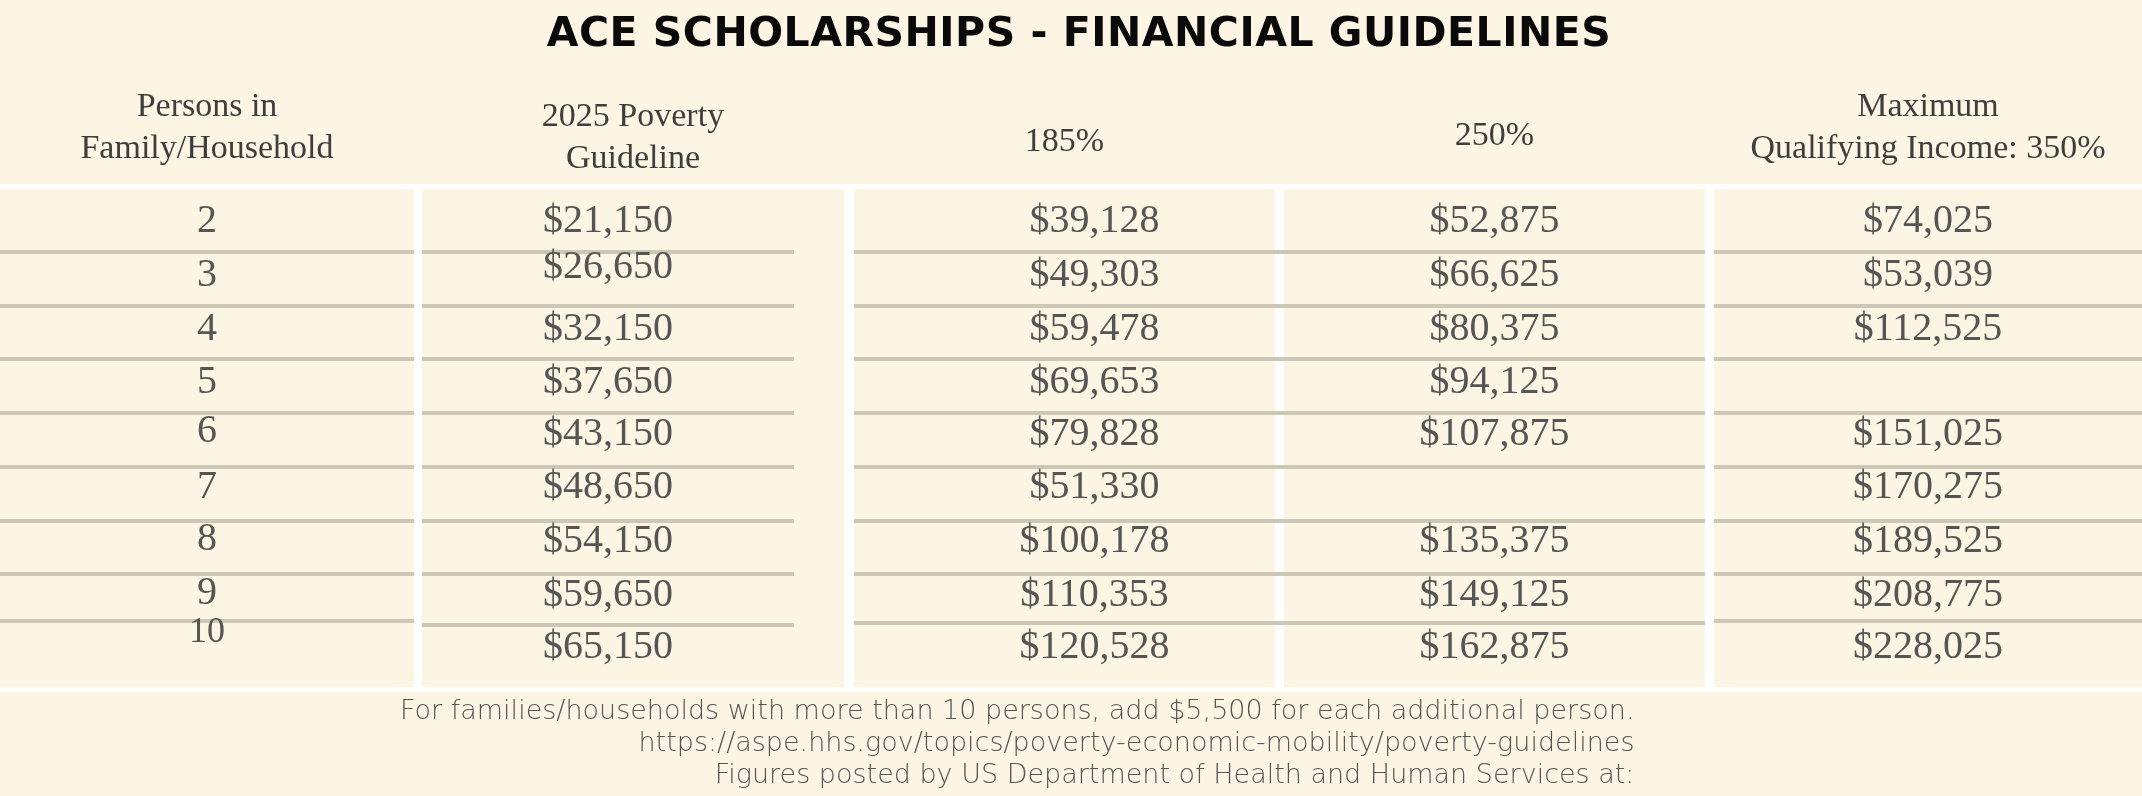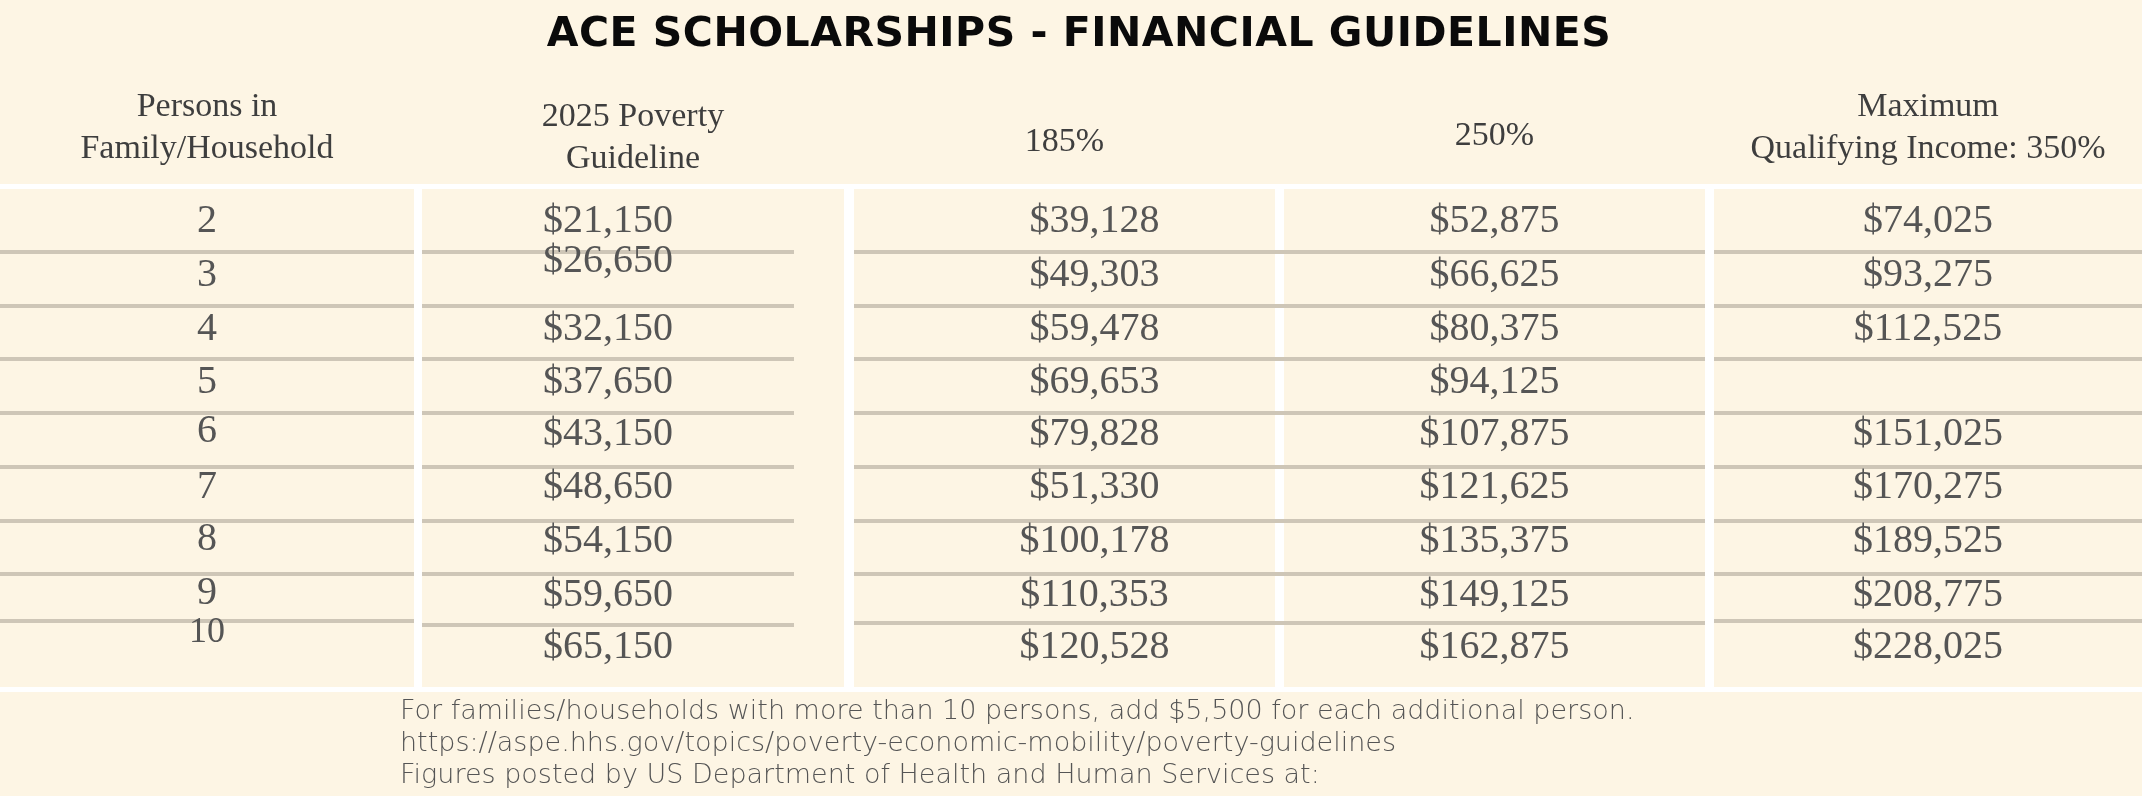--- a/index.html
+++ b/index.html
@@ -45,21 +45,21 @@
   }
   .rline {
     position:absolute; left:0; right:0; height:4px; background:#CEC6B7;
   }
   .footer {
     position:absolute; left:400px; top:694px;
     font-family:"DejaVu Sans", sans-serif;
     font-size:27px; line-height:32px; color:#555555;
     font-weight:300;
   }
-  .footer div { white-space:nowrap; }
+  .footer div { white-space:nowrap;text-align:right; }
 </style>
 </head>
 <body>
 
 <div class="title">ACE SCHOLARSHIPS - FINANCIAL GUIDELINES</div>
 
 <div class="hdr" style="left:0;width:414px;">
   <div>
       <div>Persons in</div>
       <div>Family/Household</div>
@@ -107,21 +107,21 @@
   <div class="cell" style="top:324px">8</div>
   <div class="rline" style="top:383px"></div>
   <div class="cell" style="top:378px">9</div>
   <div class="rline" style="top:430px"></div>
   <div class="cell" style="top:420px;font-size:36px;">10</div>
 </div>
 
 <div class="col" style="left:422px;width:372px;">
   <div class="cell" style="top:6px">$21,150</div>
   <div class="rline" style="top:61px"></div>
-  <div class="cell" style="top:46px">$26,650</div>
+  <div class="cell" style="top:52px">$26,650</div>
   <div class="rline" style="top:115px"></div>
   <div class="cell" style="top:114px">$32,150</div>
   <div class="rline" style="top:168px"></div>
   <div class="cell" style="top:167px">$37,650</div>
   <div class="rline" style="top:222px"></div>
   <div class="cell" style="top:219px">$43,150</div>
   <div class="rline" style="top:276px"></div>
   <div class="cell" style="top:272px">$48,650</div>
   <div class="rline" style="top:330px"></div>
   <div class="cell" style="top:326px">$54,150</div>
@@ -155,33 +155,32 @@
   <div class="cell" style="top:6px">$52,875</div>
   <div class="rline" style="top:61px"></div>
   <div class="cell" style="top:60px">$66,625</div>
   <div class="rline" style="top:115px"></div>
   <div class="cell" style="top:114px">$80,375</div>
   <div class="rline" style="top:168px"></div>
   <div class="cell" style="top:167px">$94,125</div>
   <div class="rline" style="top:222px"></div>
   <div class="cell" style="top:219px">$107,875</div>
   <div class="rline" style="top:276px"></div>
-  <div class="cell" style="top:272px">$121,625</div>
   <div class="rline" style="top:330px"></div>
   <div class="cell" style="top:326px">$135,375</div>
   <div class="rline" style="top:383px"></div>
   <div class="cell" style="top:380px">$149,125</div>
   <div class="rline" style="top:432px"></div>
   <div class="cell" style="top:432px">$162,875</div>
 </div>
 
 <div class="col" style="left:1714px;width:428px;">
   <div class="cell" style="top:6px">$74,025</div>
   <div class="rline" style="top:61px"></div>
-  <div class="cell" style="top:60px">$93,275</div>
+  <div class="cell" style="top:60px">$53,039</div>
   <div class="rline" style="top:115px"></div>
   <div class="cell" style="top:114px">$112,525</div>
   <div class="rline" style="top:168px"></div>
   <div class="rline" style="top:222px"></div>
   <div class="cell" style="top:219px">$151,025</div>
   <div class="rline" style="top:276px"></div>
   <div class="cell" style="top:272px">$170,275</div>
   <div class="rline" style="top:330px"></div>
   <div class="cell" style="top:326px">$189,525</div>
   <div class="rline" style="top:383px"></div>

